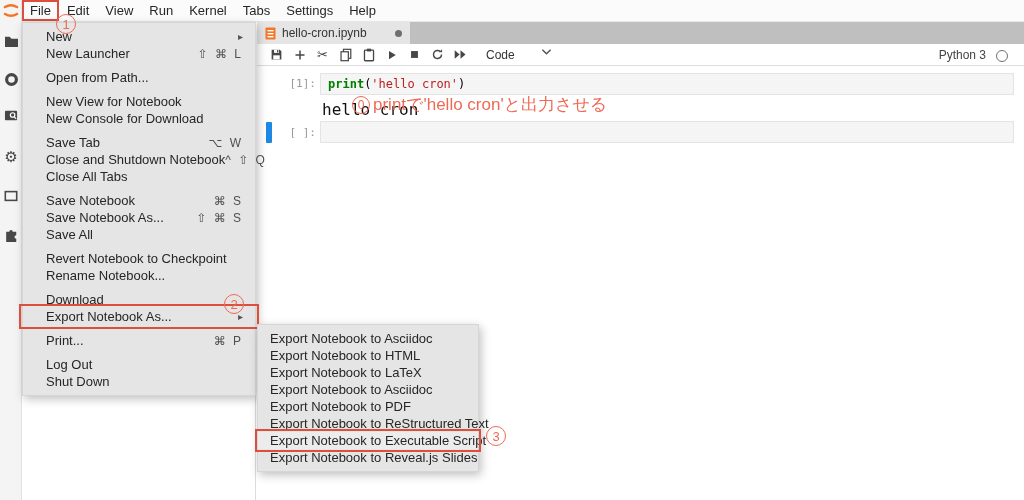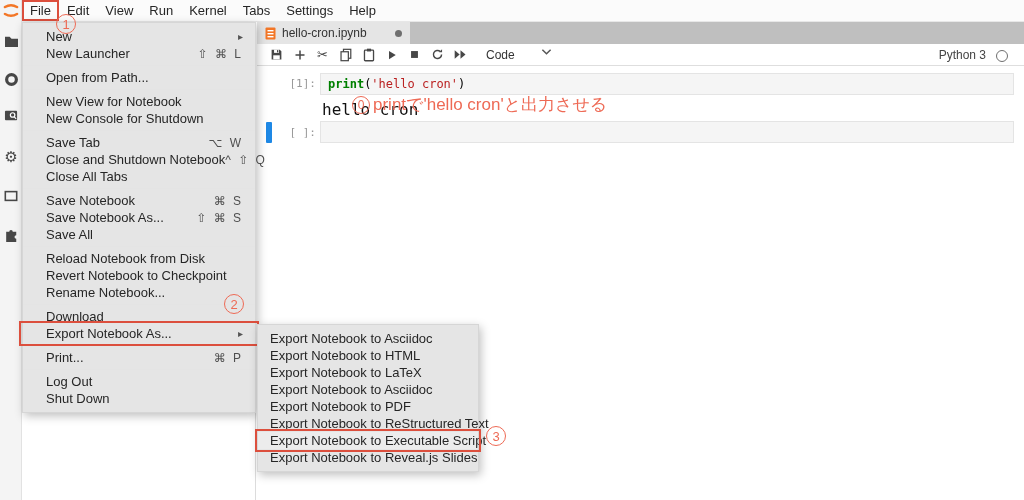--- a/index.html
+++ b/index.html
@@ -233,21 +233,21 @@
       </div>
     <div class="menu-sep"></div>
     <div class="menu-row">
         <span>Open from Path...</span>
       </div>
     <div class="menu-sep"></div>
     <div class="menu-row">
         <span>New View for Notebook</span>
       </div>
     <div class="menu-row">
-        <span>New Console for Shutdown</span>
+        <span>New Console for Download</span>
       </div>
     <div class="menu-sep"></div>
     <div class="menu-row">
         <span>Save Tab</span>
         <span class="shortcut">⌥ W</span>
       </div>
     <div class="menu-row">
         <span>Close and Shutdown Notebook</span>
         <span class="shortcut">^ ⇧ Q</span>
       </div>
@@ -260,23 +260,20 @@
         <span class="shortcut">⌘ S</span>
       </div>
     <div class="menu-row">
         <span>Save Notebook As...</span>
         <span class="shortcut">⇧ ⌘ S</span>
       </div>
     <div class="menu-row">
         <span>Save All</span>
       </div>
     <div class="menu-sep"></div>
-    <div class="menu-row">
-        <span>Reload Notebook from Disk</span>
-      </div>
     <div class="menu-row">
         <span>Revert Notebook to Checkpoint</span>
       </div>
     <div class="menu-row">
         <span>Rename Notebook...</span>
       </div>
     <div class="menu-sep"></div>
     <div class="menu-row">
         <span>Download</span>
       </div>

